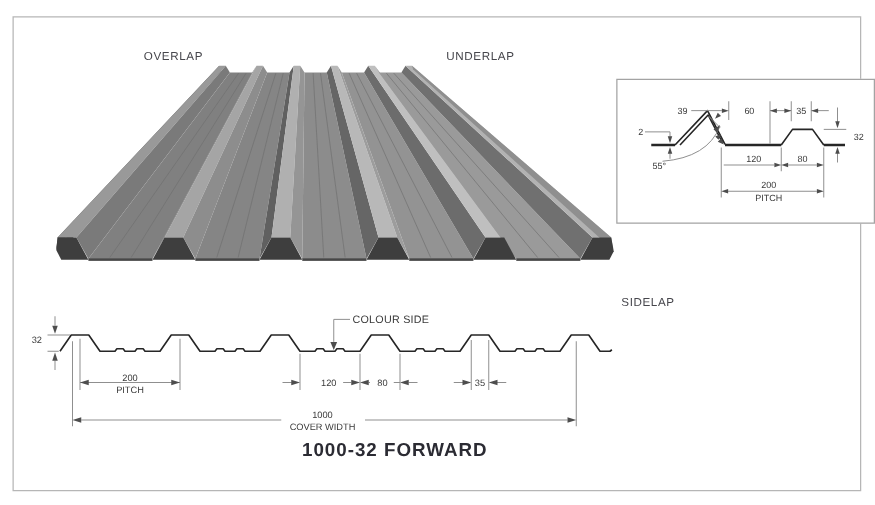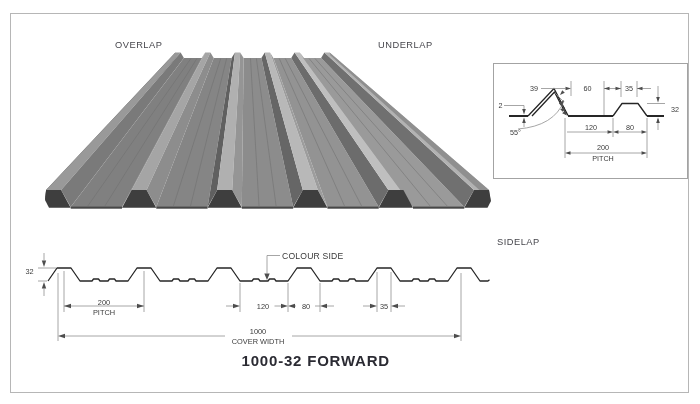--- a/index.html
+++ b/index.html
@@ -7,40 +7,40 @@
     --label-text:#46464c; --title-text:#2b2b33; --card-border:#b6b6b6; --inset-border:#a3a3a3;
   }
   html,body{margin:0;padding:0;background:#ffffff;}
   .page{position:relative;width:700px;height:404px;background:#fff;overflow:hidden;
         font-family:"Liberation Sans",sans-serif;border-radius:29px;}
   .card{position:absolute;left:10px;top:13px;width:677px;height:378px;
         border:1px solid var(--card-border);background:#fff;}
   .lbl{position:absolute;font-size:9.3px;letter-spacing:.5px;color:var(--label-text);}
   .sheet-svg{position:absolute;left:35px;top:50px;}
   .inset{position:absolute;left:493px;top:63px;width:193px;height:114px;
-         border:1px solid var(--inset-border);background:#fff;}
+         border:1px solid var(--inset-border);background:#fff;padding-left:12px;}
   .profile-svg{position:absolute;left:20px;top:245px;}
   .title{position:absolute;left:185px;top:352px;width:205px;text-align:right;
          font-size:15px;font-weight:bold;letter-spacing:.8px;color:var(--title-text);}
   svg text{font-family:"Liberation Sans",sans-serif;fill:var(--dim-text);}
   .dim{stroke:var(--dim-line);stroke-width:.8;fill:none;}
   .prof{stroke:var(--profile-line);stroke-width:1.3;fill:none;stroke-linejoin:round;}
   .profthick{stroke:var(--profile-line);stroke-width:2.1;fill:none;}
   .head{fill:#4d4d4d;stroke:none;}
   .dtxt{font-size:7.4px;}
   .dtxt2{font-size:7.2px;}
 </style>
 </head>
 <body>
 
 <div class="page">
   <div class="card"></div>
 
   <div class="lbl" style="left:115px;top:40px;">OVERLAP</div>
-  <div class="lbl" style="left:378px;top:40px;">UNDERLAP</div>
+  <div class="lbl" style="left:357px;top:40px;">UNDERLAP</div>
   <div class="lbl" style="left:497px;top:237px;text-align:right;">SIDELAP</div>
 
   <svg class="sheet-svg" width="460" height="165" viewBox="0 0 460 165">
 
     <polygon points="140,5.5 10,148.5 13,152 141.5,7" fill="#474747"></polygon>
 
     <polygon points="140,5.5 140.4,2.5 11.1,140 10,148.5" fill="#4f4f4f"></polygon>
     <polygon points="140.4,2.5 145.6,2.5 26.1,140 11.1,140" fill="#999999"></polygon>
     <polygon points="145.6,2.5 148.9,8 35.7,157 26.1,140" fill="#7a7a7a"></polygon>
     <polygon points="148.9,8 166.8,8 87,157 35.7,157" fill="#808080"></polygon>

